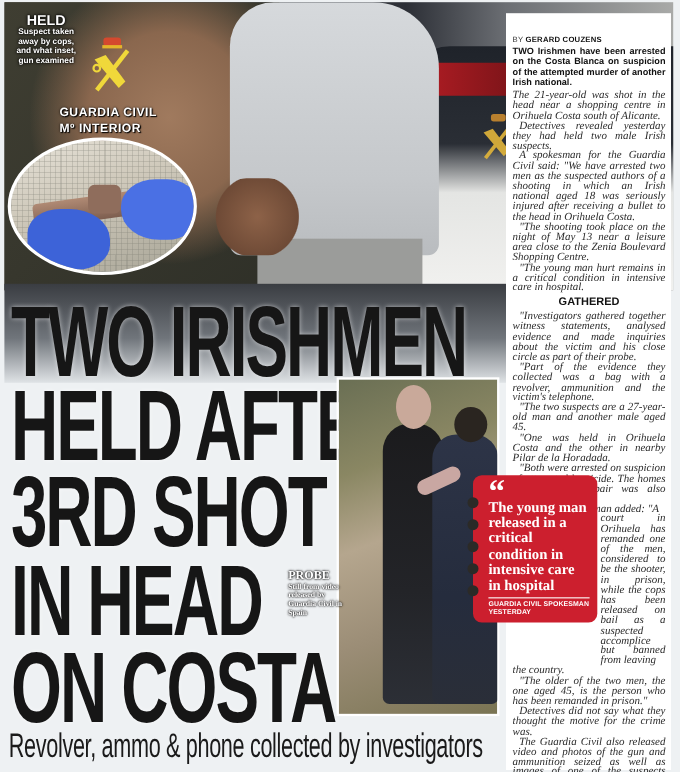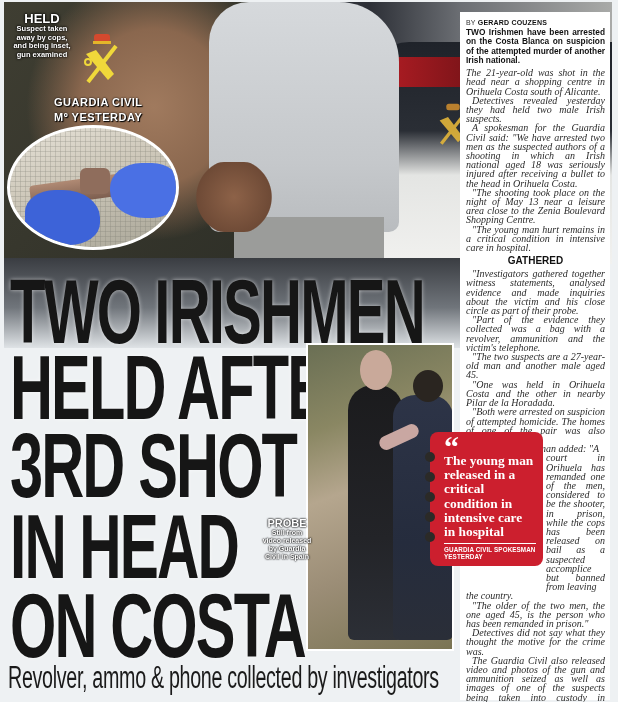--- a/index.html
+++ b/index.html
@@ -60,32 +60,32 @@
 
   
   .still { position: absolute; left: 306px; top: 343px; width: 148px; height: 308px; border: 2px solid #fff;
     overflow: hidden; background: linear-gradient(160deg, #6a6f54 0%, #8a8763 25%, #b5a68e 45%, #9b8d76 70%, #7a7453 100%); }
   .still .man1 { position: absolute; left: 40px; top: 40px; width: 55px; height: 255px; border-radius: 25px 25px 6px 6px; background: linear-gradient(180deg,#1b1b1d,#232428 60%,#2c2f36); }
   .still .head1 { position: absolute; left: 52px; top: 5px; width: 32px; height: 40px; border-radius: 50%; background: #c9a99a; }
   .still .man2 { position: absolute; left: 85px; top: 50px; width: 60px; height: 245px; border-radius: 22px 22px 6px 6px; background: linear-gradient(180deg,#2d3447,#252c3d 60%,#2a2e38); }
   .still .head2 { position: absolute; left: 105px; top: 25px; width: 30px; height: 32px; border-radius: 50%; background: #2a2520; }
   .still .arm { position: absolute; left: 70px; top: 85px; width: 42px; height: 14px; border-radius: 7px; background: #c9a7a2; transform: rotate(-25deg); }
 
-  .probe { position: absolute; left: 262px; top: 517px; width: 50px; text-align: center; color: #fff;
-    text-shadow: 0 0 2px #000, 0 0 2px #000; }
+  .probe { position: absolute; left: 262px; top: 517px; width: 50px; color: #fff;
+    text-shadow: 0 0 2px #000, 0 0 2px #000; font-family: Liberation Serif, serif; }
   .probe .title { font-weight: bold; font-size: 11px; line-height: 12px; }
   .probe .body { font-size: 7px; line-height: 8px; font-weight: bold; }
 
   
   .strap { position: absolute; left: 8px; top: 660px; width: 452px; font-size: 31px; line-height: 36px;
     color: #1a1a1a; white-space: nowrap; transform: scaleX(.635); transform-origin: left top; letter-spacing: -.5px; }
 
   
   .article { position: absolute; left: 460px; top: 12px; width: 150px; height: 688px; background: #fff;
-    padding: 6px 5px 0 6px; color: #2a2a2a; }
+    padding: 20px 5px 0 6px; color: #2a2a2a; }
   .byline { font-size: 7px; line-height: 9px; color: #333; letter-spacing: .2px; }
   .byline b { font-weight: bold; color: #111; }
   .intro { font-weight: bold; font-size: 8.3px; line-height: 9.3px; color: #111; margin-top: 1px; text-align: justify; }
   .para { font-family: "Liberation Serif", serif; font-size: 10px; line-height: 9.2px; text-align: justify; text-indent: 6px; color: #2b2b2b; font-style: italic; }
   .para.first { text-indent: 0; margin-top: 3px; }
   .crosshead { font-weight: bold; font-size: 10px; line-height: 12px; text-align: center; margin: 3px 0 2px; color: #111; }
   .wrap-zone { position: relative; }
   .narrow { margin-left: 80px; }
   .email { border-top: 1px solid #222; margin-top: 5px; padding-top: 3px; text-align: right; font-weight: bold; font-size: 7px; color: #222; }
 
@@ -112,32 +112,32 @@
 
     <svg class="emblem" viewBox="0 0 40 55">
       <rect x="12" y="2" width="16" height="8" rx="3" fill="#d4492e"></rect>
       <rect x="11" y="9" width="18" height="3" fill="#e4b52a"></rect>
       <line x1="6" y1="50" x2="34" y2="14" stroke="#f0d83a" stroke-width="4"></line>
       <polygon points="4,22 14,18 32,42 26,48" fill="#f0d83a"></polygon>
       <circle cx="6" cy="30" r="3" fill="none" stroke="#f0d83a" stroke-width="2"></circle>
     </svg>
     <div class="guardia-text">
       <div>GUARDIA CIVIL</div>
-      <div>Mº YESTERDAY</div>
+      <div>Mº INTERIOR</div>
     </div>
 
     <svg class="emblem-car" viewBox="0 0 40 55">
       <rect x="12" y="2" width="16" height="8" rx="3" fill="#c98a2e"></rect>
       <line x1="6" y1="50" x2="34" y2="14" stroke="#e2b53a" stroke-width="4"></line>
       <polygon points="4,22 14,18 32,42 26,48" fill="#e2b53a"></polygon>
     </svg>
 
     <div class="held-caption">
       <div class="title">HELD</div>
-      <div class="body">Suspect taken away by cops, and being inset, gun examined</div>
+      <div class="body">Suspect taken away by cops, and what inset, gun examined</div>
     </div>
   </div>
 
   <div class="inset">
     <div class="grid"></div>
     <div class="gun"></div>
     <div class="cylinder"></div>
     <div class="glove-l"></div>
     <div class="glove-r"></div>
   </div>

